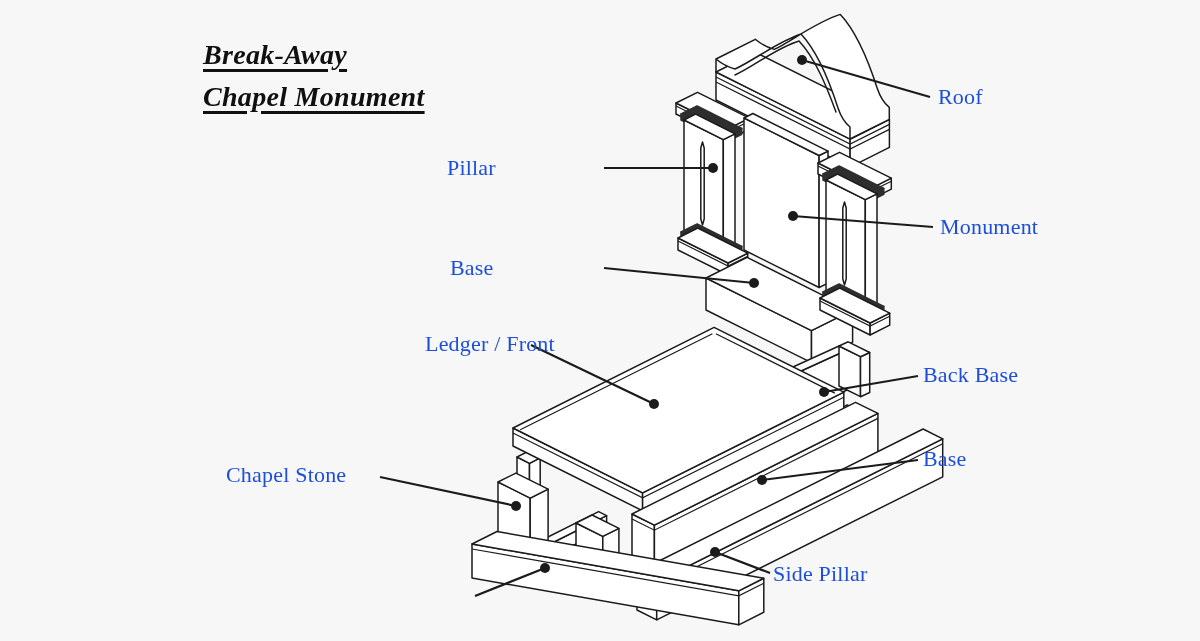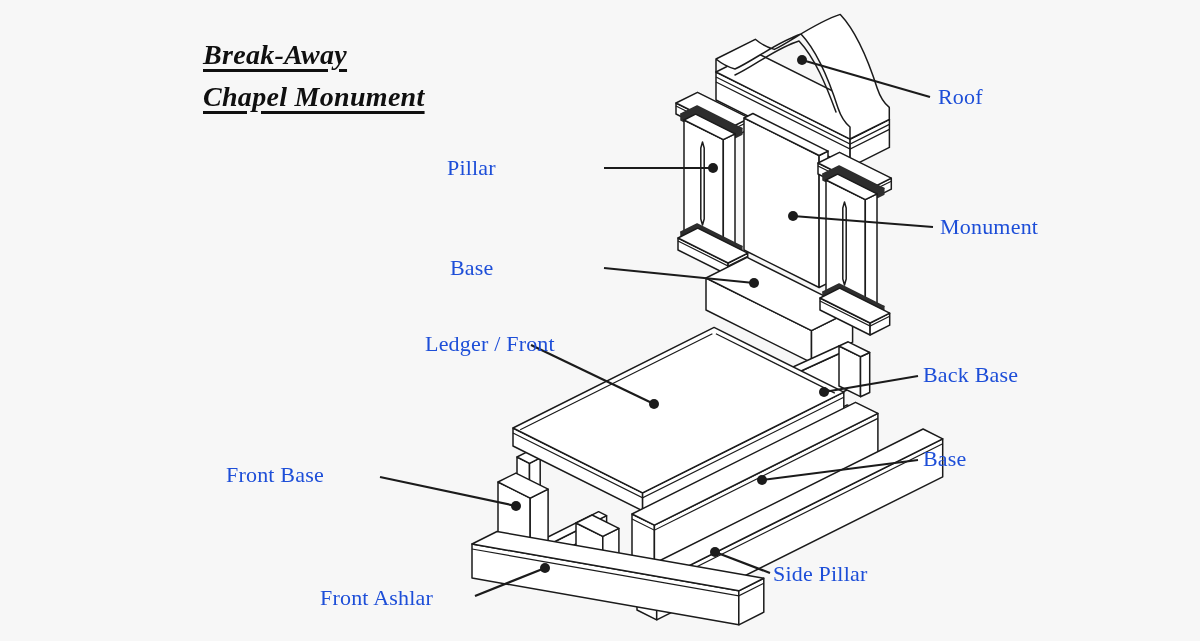--- a/index.html
+++ b/index.html
@@ -223,16 +223,15 @@
     <div class="title-line">Chapel Monument</div>
   </div>
 
   <div class="lbl" style="left:938px;top:86px">Roof</div>
   <div class="lbl r" style="left:447px;top:157px;width:150px">Pillar</div>
   <div class="lbl" style="left:940px;top:216px">Monument</div>
   <div class="lbl r" style="left:450px;top:257px;width:150px">Base</div>
   <div class="lbl" style="left:425px;top:333px">Ledger / Front</div>
   <div class="lbl" style="left:923px;top:364px">Back Base</div>
   <div class="lbl" style="left:923px;top:448px">Base</div>
-  <div class="lbl r" style="left:226px;top:464px;width:150px">Front Base</div>
-  <div class="lbl r" style="left:320px;top:587px;width:150px">Front Ashlar</div>
+  <div class="lbl r" style="left:226px;top:464px;width:150px">Chapel Stone</div>
   <div class="lbl" style="left:773px;top:563px">Side Pillar</div>
 </div>
 
 </body></html>

